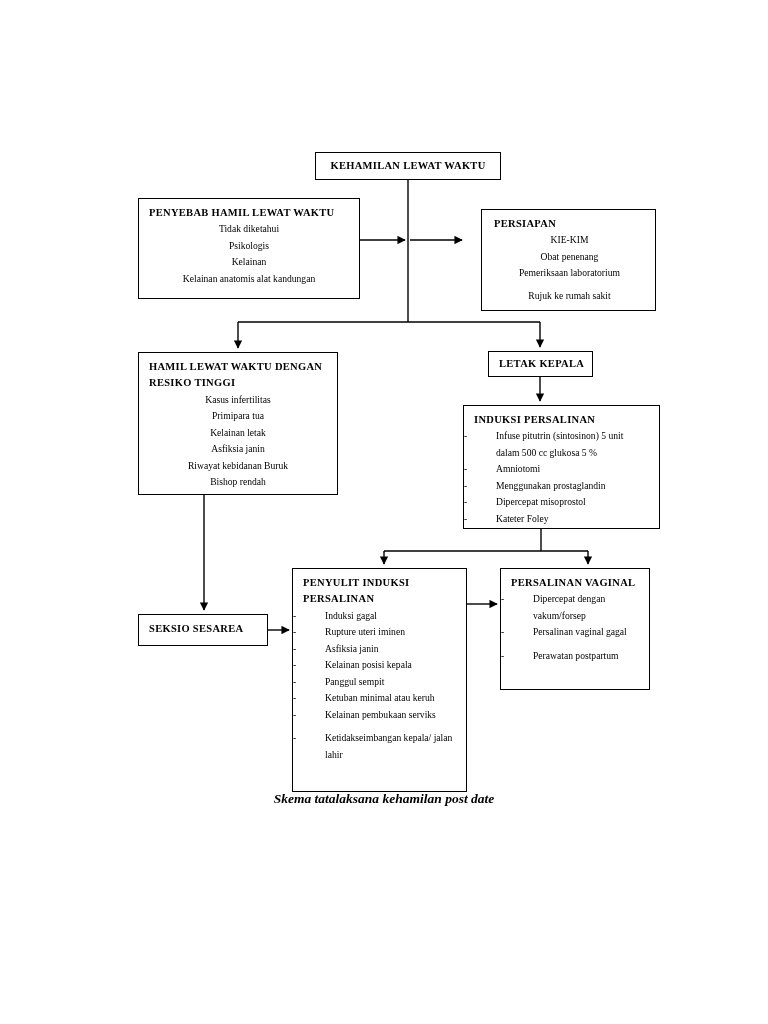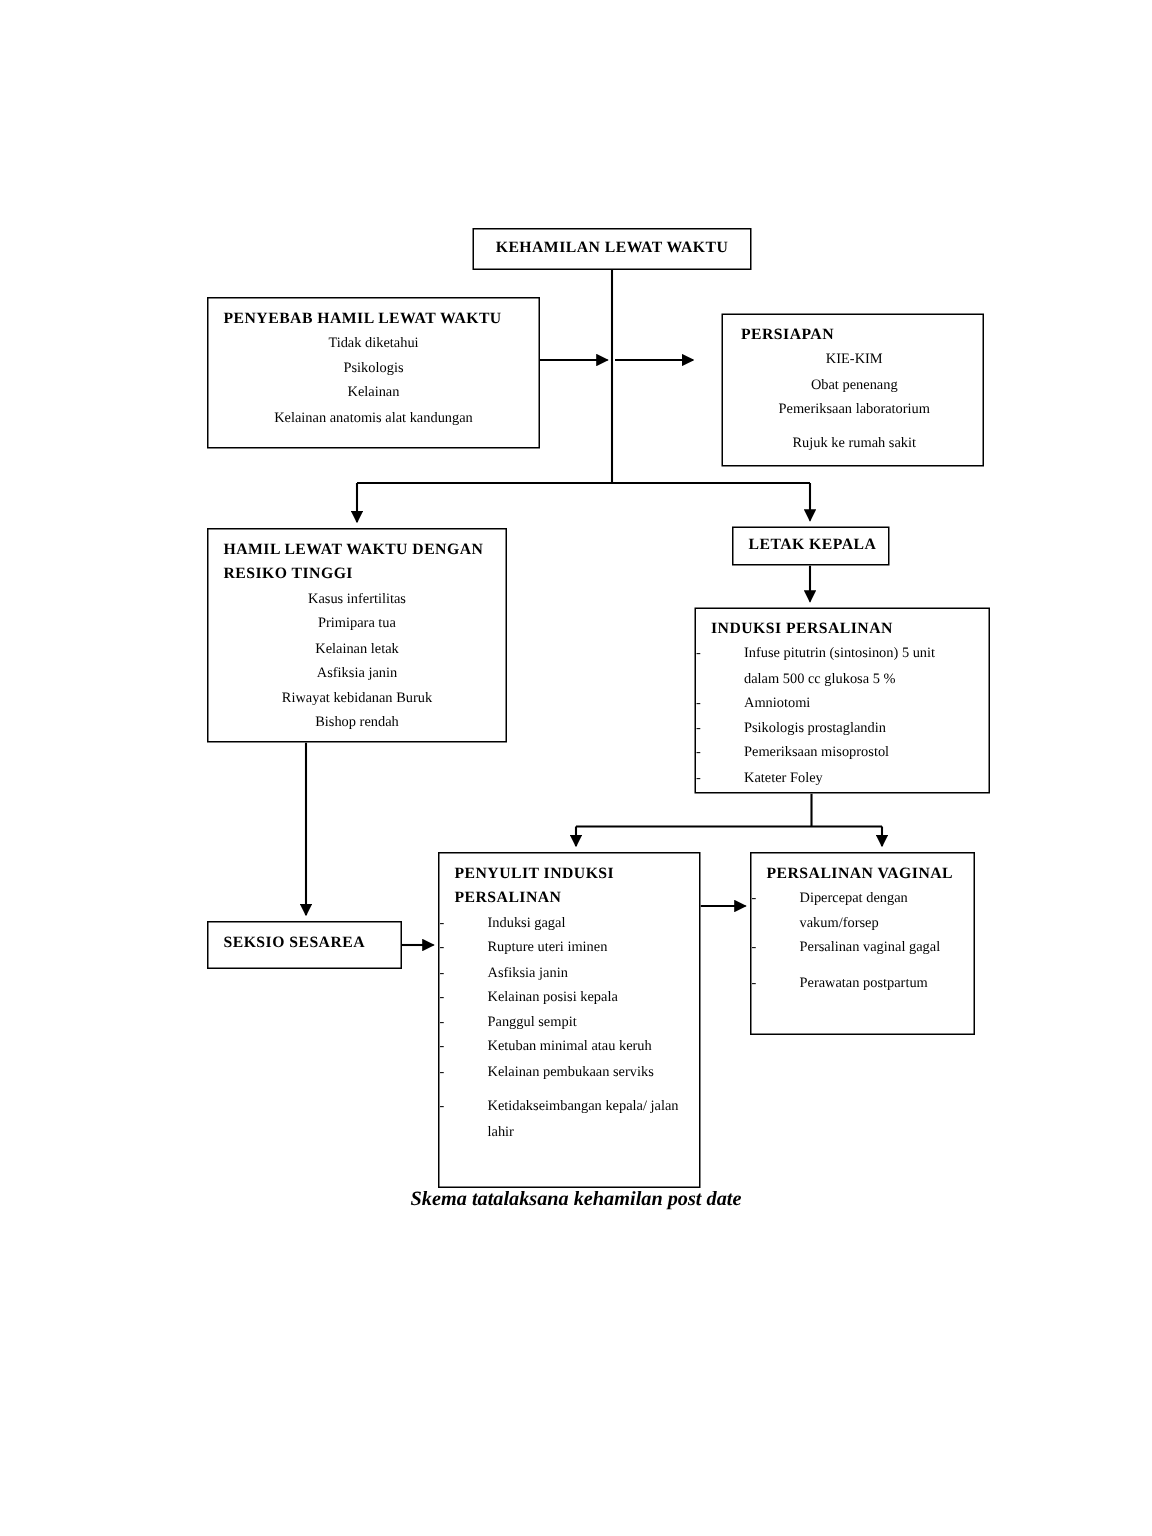--- a/index.html
+++ b/index.html
@@ -174,22 +174,22 @@
 <div class="node centered" id="node-letak">
   <div class="title">LETAK KEPALA</div>
 </div>
 
 <div class="node" id="node-induksi">
   <div class="title">INDUKSI PERSALINAN</div>
   <ul class="items dashed">
     <li><span class="dash">-</span><span>Infuse pitutrin (sintosinon) 5 unit</span></li>
     <li class="cont"><span>dalam 500 cc glukosa 5 %</span></li>
     <li><span class="dash">-</span><span>Amniotomi</span></li>
-    <li><span class="dash">-</span><span>Psikologis prostaglandin</span></li>
-    <li><span class="dash">-</span><span>Pemeriksaan misoprostol</span></li>
+    <li><span class="dash">-</span><span>Menggunakan prostaglandin</span></li>
+    <li><span class="dash">-</span><span>Dipercepat misoprostol</span></li>
     <li><span class="dash">-</span><span>Kateter Foley</span></li>
   </ul>
 </div>
 
 <div class="node" id="node-penyulit">
   <div class="title">PENYULIT INDUKSI</div>
   <div class="title">PERSALINAN</div>
   <ul class="items dashed">
     <li><span class="dash">-</span><span>Induksi gagal</span></li>
     <li><span class="dash">-</span><span>Rupture uteri iminen</span></li>

